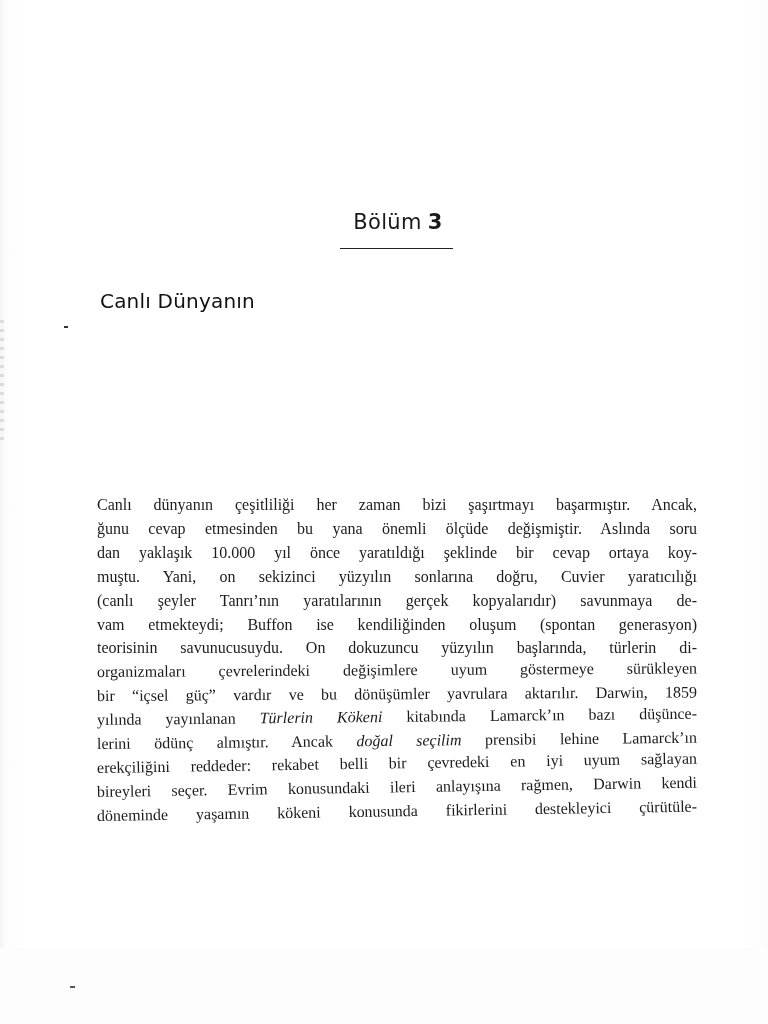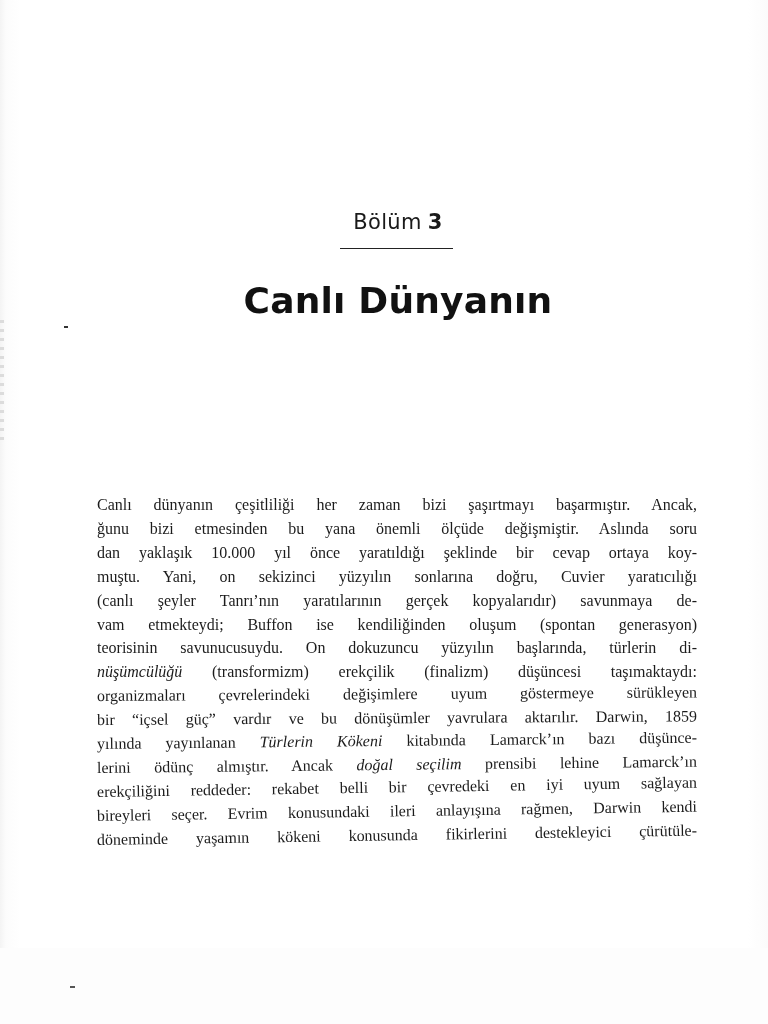--- a/index.html
+++ b/index.html
@@ -40,24 +40,23 @@
       width: 113px;
       top: 248px;
       height: 0;
       border-top: 1.6px solid #222;
     }
     .chapter-title {
       position: absolute;
       left: 100px;
       width: 596px;
       top: 282px;
-      text-align: center;
       font-family: "DejaVu Sans", sans-serif;
-      font-weight: bold;
-      font-size: 36px;
+      font-weight: normal;
+      font-size: 20px;
       line-height: 38px;
       color: #111;
       letter-spacing: 0.2px;
     }
     .chapter-title .line { display: block; white-space: nowrap; }
     .body-text {
       position: absolute;
       left: 97px;
       top: 493px;
       width: 600px;
@@ -103,27 +102,26 @@
     <span>Bölüm</span><span class="num">3</span>
   </div>
   <div class="chapter-rule"></div>
 
   <h1 class="chapter-title" style="margin:0;">
     <span class="line">Canlı Dünyanın</span>
   </h1>
 
   <div class="body-text">
     <span class="ln">Canlı dünyanın çeşitliliği her zaman bizi şaşırtmayı başarmıştır. Ancak,</span>
-    <span class="ln">ğunu bizi etmesinden bu yana önemli ölçüde değişmiştir. Aslında soru</span>
+    <span class="ln">ğunu cevap etmesinden bu yana önemli ölçüde değişmiştir. Aslında soru</span>
     <span class="ln">dan yaklaşık 10.000 yıl önce yaratıldığı şeklinde bir cevap ortaya koy-</span>
     <span class="ln">muştu. Yani, on sekizinci yüzyılın sonlarına doğru, Cuvier yaratıcılığı</span>
     <span class="ln">(canlı şeyler Tanrı’nın yaratılarının gerçek kopyalarıdır) savunmaya de-</span>
     <span class="ln">vam etmekteydi; Buffon ise kendiliğinden oluşum (spontan generasyon)</span>
     <span class="ln">teorisinin savunucusuydu. On dokuzuncu yüzyılın başlarında, türlerin di-</span>
-    <span class="ln"><span></span><em>nüşümcülüğü</em><span> (transformizm) erekçilik (finalizm) düşüncesi taşımaktaydı:</span></span>
     <span class="ln tilt1">organizmaları çevrelerindeki değişimlere uyum göstermeye sürükleyen</span>
     <span class="ln tilt1">bir “içsel güç” vardır ve bu dönüşümler yavrulara aktarılır. Darwin, 1859</span>
     <span class="ln tilt2"><span>yılında yayınlanan </span><em>Türlerin Kökeni</em><span> kitabında Lamarck’ın bazı düşünce-</span></span>
     <span class="ln tilt2"><span>lerini ödünç almıştır. Ancak </span><em>doğal seçilim</em><span> prensibi lehine Lamarck’ın</span></span>
     <span class="ln tilt3">erekçiliğini reddeder: rekabet belli bir çevredeki en iyi uyum sağlayan</span>
     <span class="ln tilt3">bireyleri seçer. Evrim konusundaki ileri anlayışına rağmen, Darwin kendi</span>
     <span class="ln tilt3">döneminde yaşamın kökeni konusunda fikirlerini destekleyici çürütüle-</span>
   </div>
 </div>
 

